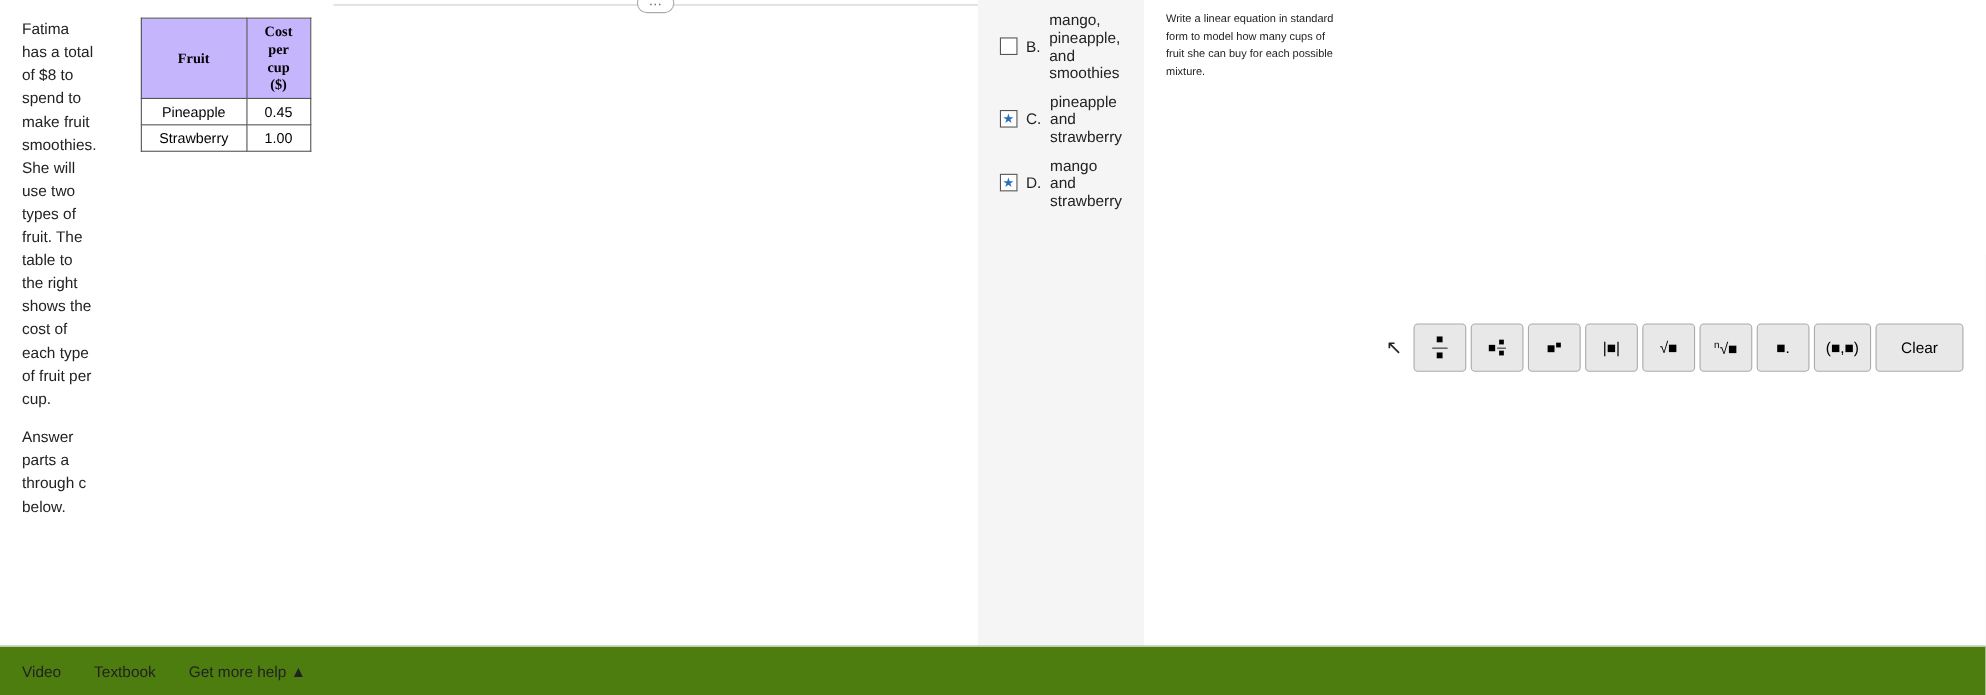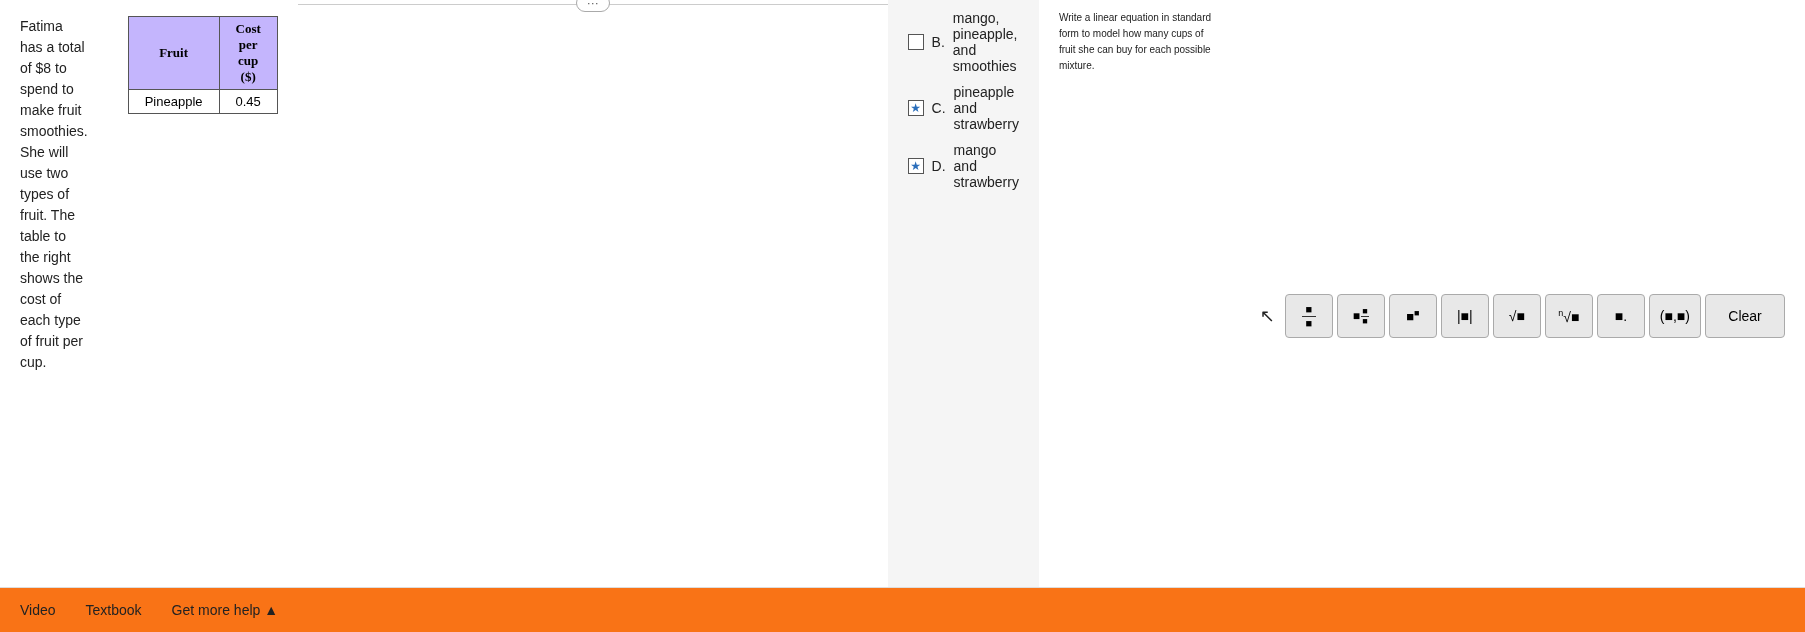--- a/index.html
+++ b/index.html
@@ -133,21 +133,21 @@
       font-weight: normal;
     }
     .bottom-bar {
       position: absolute;
       bottom: 0;
       left: 0;
       right: 0;
       display: flex;
       align-items: center;
       padding: 14px 20px;
-      background: #f97316;
+      background: #4d7c0f;
       border-top: 1px solid #ddd;
     }
     .bottom-links {
       display: flex;
       gap: 30px;
       align-items: center;
     }
     .bottom-link {
       font-size: 14px;
       color: #222;
@@ -207,33 +207,38 @@
     }
   </style>
 </head>
 <body>
 
 <div class="main-container">
 
   <div class="top-section">
     <div class="problem-text">
       <p>Fatima has a total of $8 to spend to make fruit smoothies. She will use two types of fruit. The table to the right shows the cost of each type of fruit per cup.</p>
+      <p class="answer-parts">Answer parts a through c below.</p>
     </div>
     <table class="fruit-table">
       <thead>
         <tr>
           <th>Fruit</th>
           <th>Cost per cup ($)</th>
         </tr>
       </thead>
       <tbody id="fruit-table-body">
           <tr>
             <td>Pineapple</td>
             <td>0.45</td>
           </tr>
+          <tr>
+            <td>Strawberry</td>
+            <td>1.00</td>
+          </tr>
         </tbody>
     </table>
   </div>
 
   <div class="section-divider">
     <button class="ellipsis-btn">···</button>
   </div>
 
   <div class="choices-section gray-bg">
 

